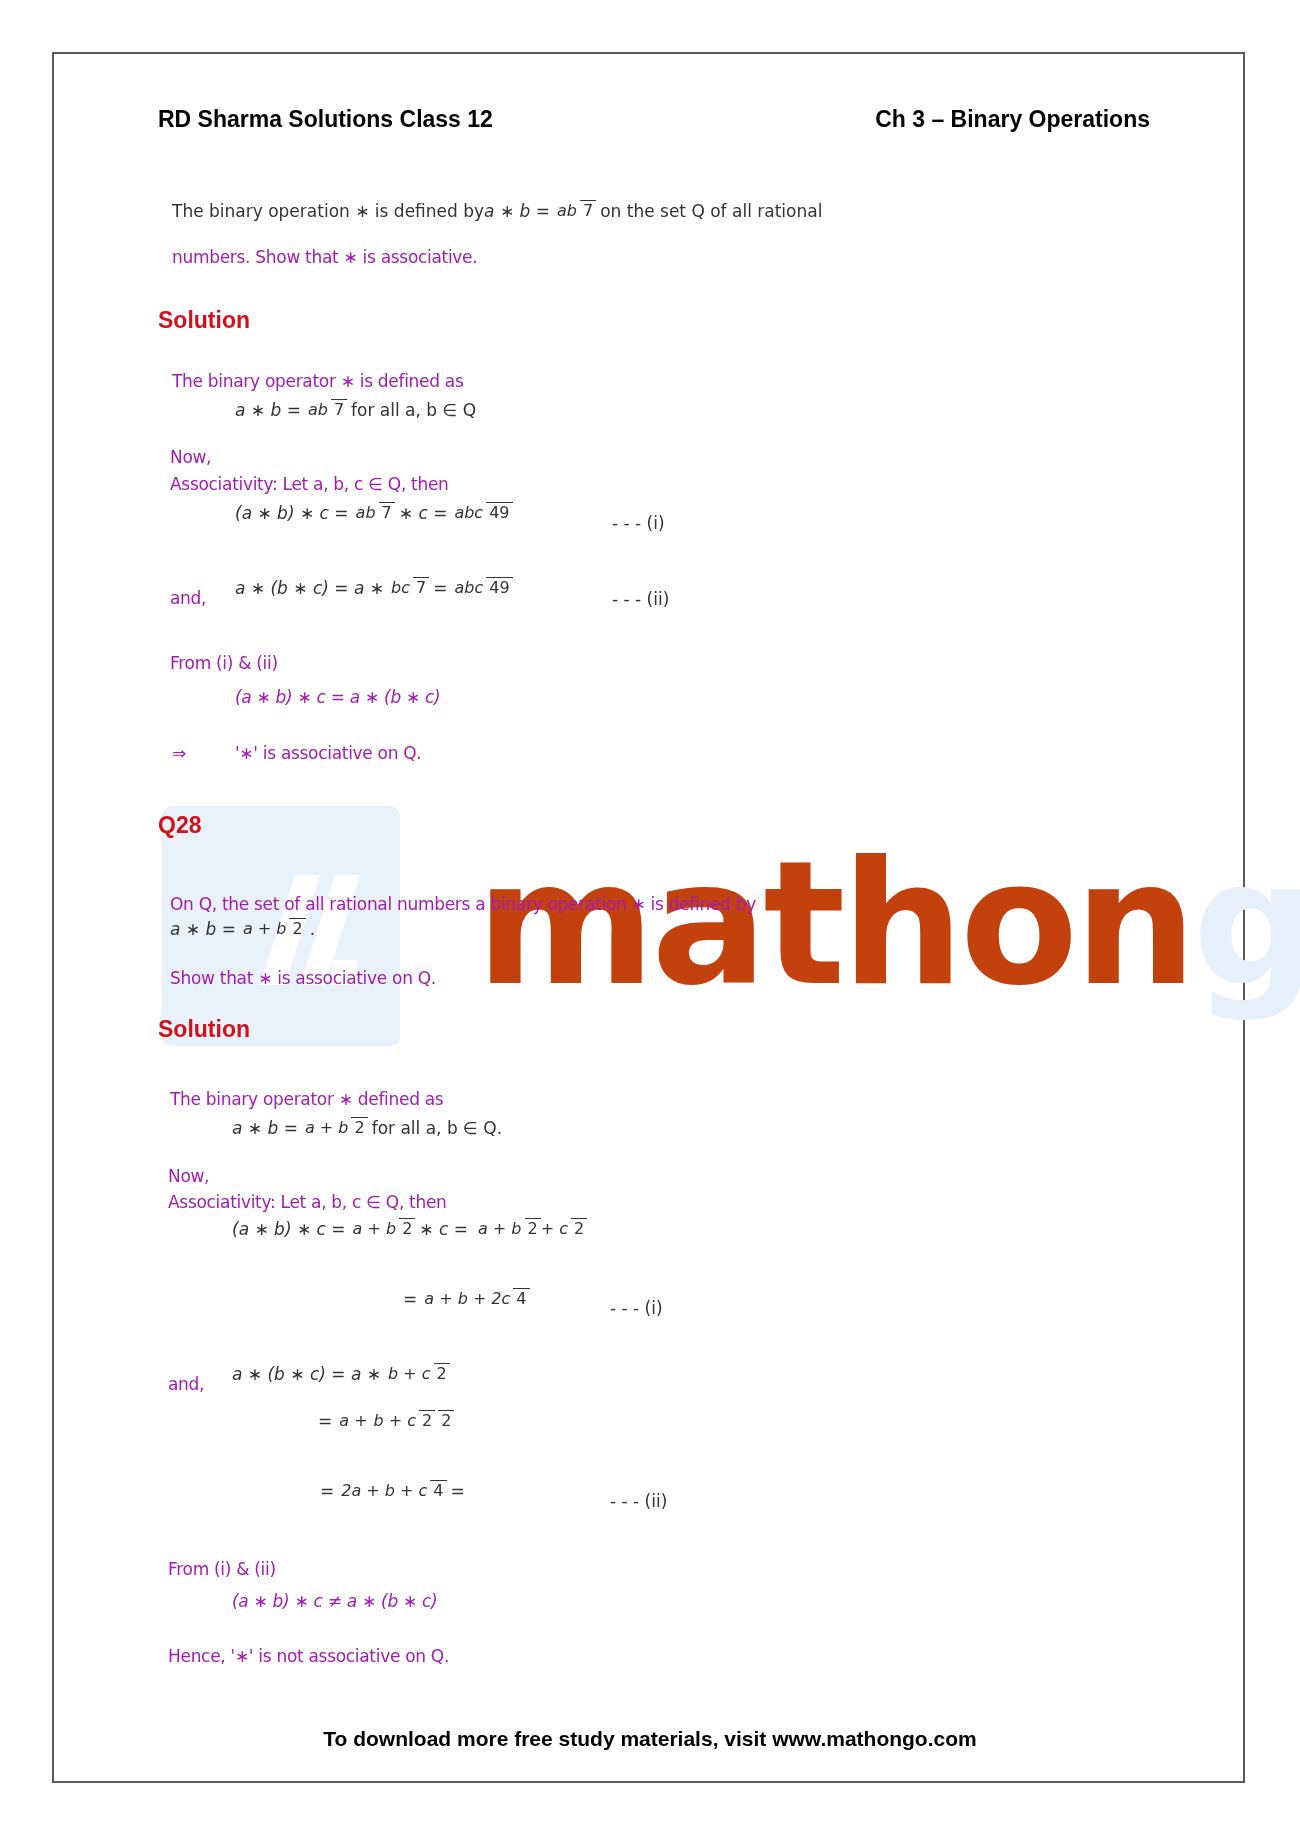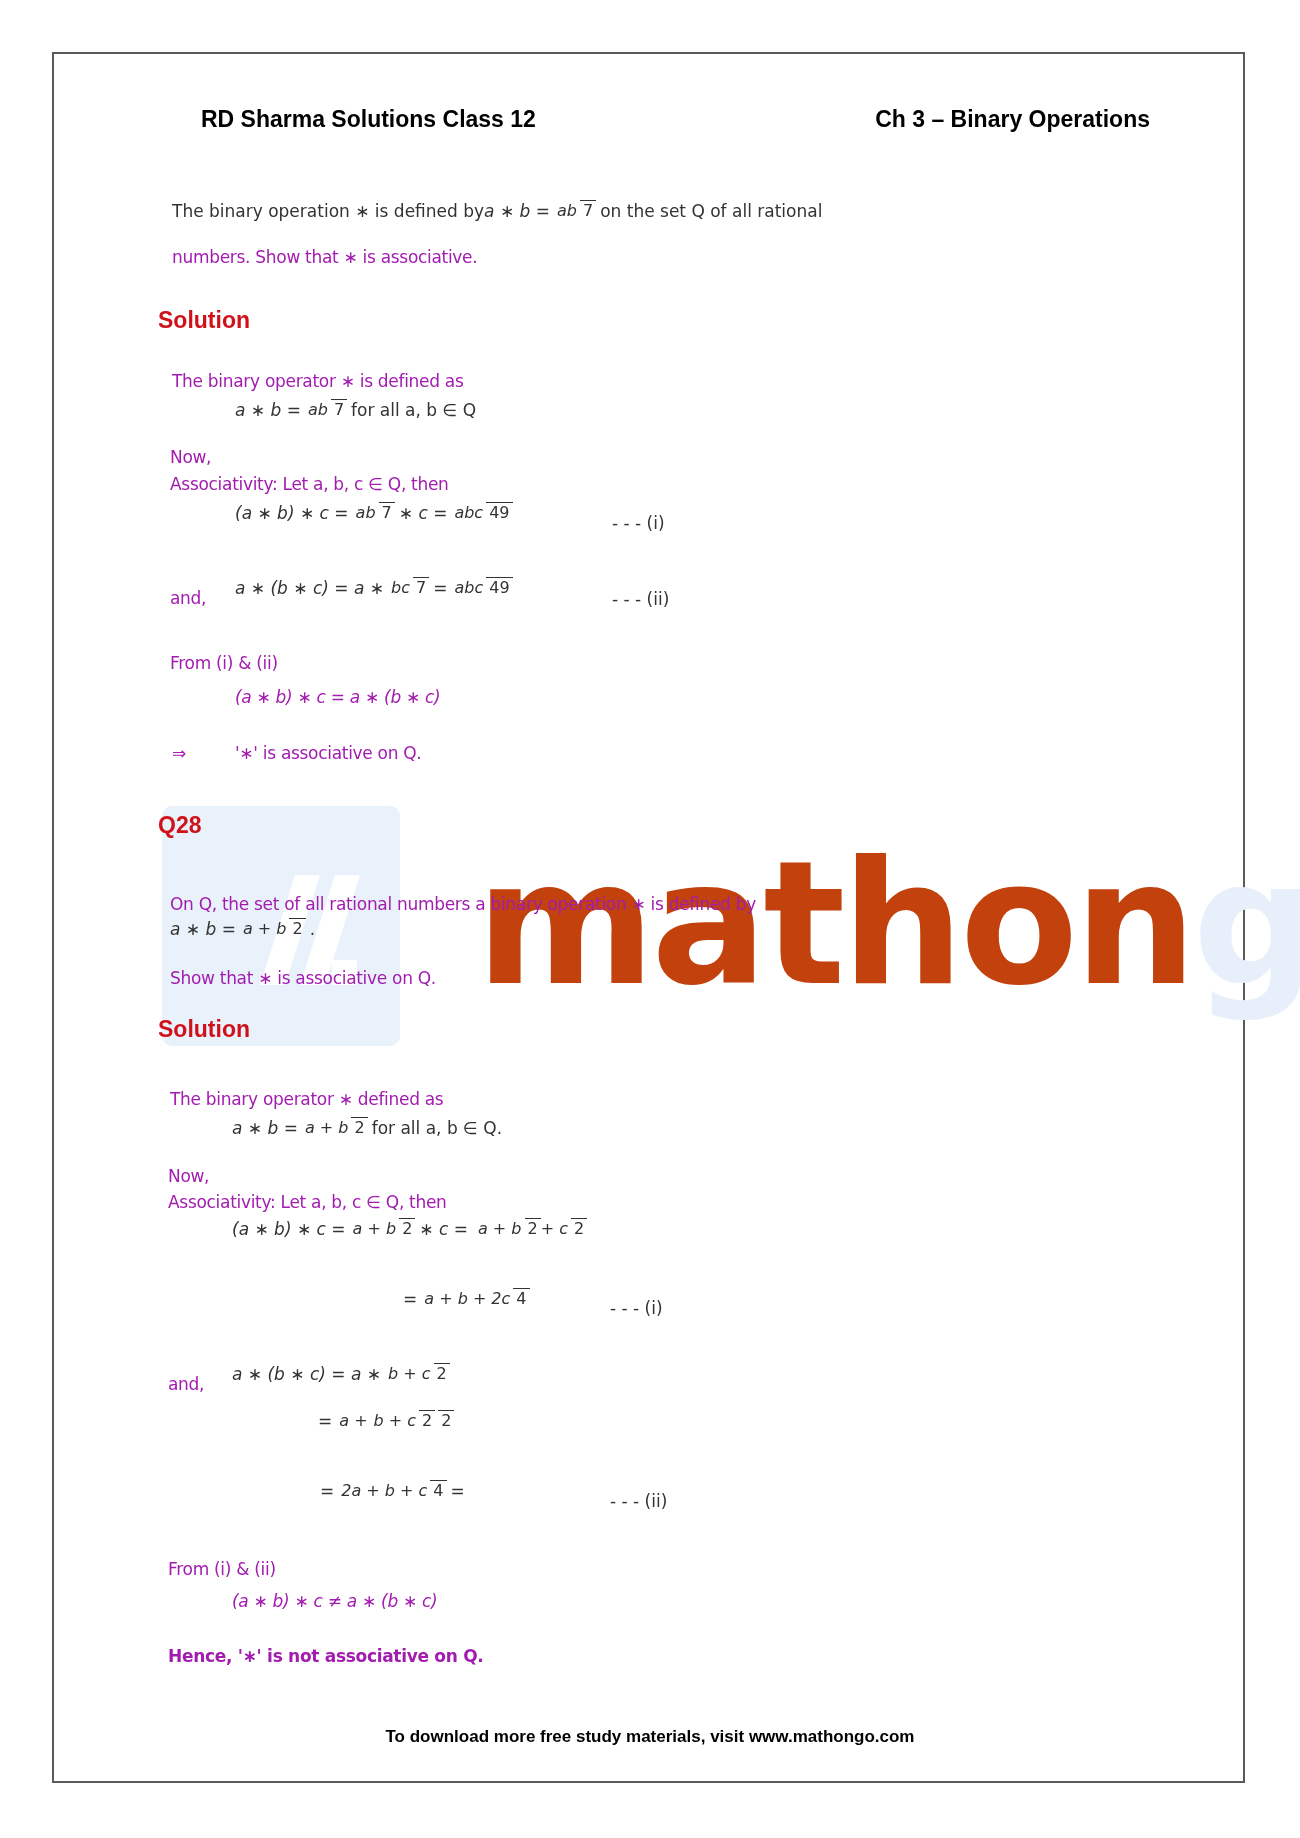--- a/index.html
+++ b/index.html
@@ -2,42 +2,42 @@
 <html><head>
 <meta charset="utf-8">
 <style>
   html, body { margin:0; padding:0; background:#ffffff; }
   body { width:1300px; height:1838px; position:relative; overflow:hidden;
          font-family:"Liberation Sans", sans-serif; color:#222; }
   .frame { position:absolute; left:52px; top:52px; width:1193px; height:1731px;
            border:2px solid #5a5a5a; box-sizing:border-box; }
   .hdr { position:absolute; top:106px; font-weight:bold; font-size:23px; color:#000;
          font-family:"Liberation Sans", sans-serif; }
-  .hdr-left { left:158px;margin-left:43px; }
+  .hdr-left { left:158px; }
   .hdr-right { right:150px; }
   .red { position:absolute; left:158px; font-weight:bold; font-size:23px; color:#d0111a; }
   .txt { position:absolute; font-family:"DejaVu Sans", sans-serif; font-size:17px; color:#a21caf;
          white-space:nowrap; letter-spacing:-0.3px; }
   .m { font-family:"DejaVu Sans", sans-serif; font-size:17px; color:#333; white-space:nowrap;
        position:absolute; display:flex; align-items:center; }
   .m i { font-style:italic; }
   .frac { display:inline-flex; flex-direction:row; align-items:center; margin:0 4px;
           vertical-align:middle; font-size:16px; }
   .frac .num { padding:0 3px; line-height:20px; }
   .frac .den { padding:0 3px; line-height:20px; border-top:1.4px solid #333; }
   .tag { position:absolute; font-family:"DejaVu Sans", sans-serif; font-size:17px; color:#333; }
   .wm-box { position:absolute; left:162px; top:806px; width:238px; height:240px;
             background:#e9f1fb; border-radius:10px; }
   .wm-slash { position:absolute; left:240px; top:875px; width:120px; height:110px; }
   .wm-text { position:absolute; left:452px; top:838px; font-family:"DejaVu Sans", sans-serif;
              font-weight:bold; font-size:172px; letter-spacing:-4px; line-height:1; }
   .wm-gray { color:#c2410c;margin-left:24px; }
   .wm-blue { color:#e7f0fa; }
   .footer { position:absolute; top:1727px; left:0; width:1300px; text-align:center;
-            font-weight:bold; font-size:17px; color:#000; }
+            font-weight:bold; font-size:21px; color:#000; }
 </style>
 </head>
 <body>
 
 <div class="frame"></div>
 
 <div class="wm-box"></div>
 <svg class="wm-slash" viewBox="0 0 120 110">
   <polygon points="20,110 45,110 80,0 55,0" fill="#ffffff"></polygon>
   <polygon points="60,110 85,110 120,0 95,0" fill="#ffffff"></polygon>
@@ -187,15 +187,15 @@
   <span class="frac">
       <i class="num">2a + b + c</i>
       <span class="den">4</span>
     </span>
   <span>=</span>
 </div>
 <div class="tag" style="left:610px; top:1491px;">- - - (ii)</div>
 
 <div class="txt" style="left:168px; top:1559px;">From (i) &amp; (ii)</div>
 <div class="txt" style="left:232px; top:1591px; font-style:italic;">(a ∗ b) ∗ c ≠ a ∗ (b ∗ c)</div>
-<div class="txt" style="left:168px; top:1646px;font-weight:bold;">Hence, '∗'  is not associative on Q.</div>
+<div class="txt" style="left:168px; top:1646px;">Hence, '∗'  is not associative on Q.</div>
 
 <div class="footer">To download more free study materials, visit www.mathongo.com</div>
 
 </body></html>

